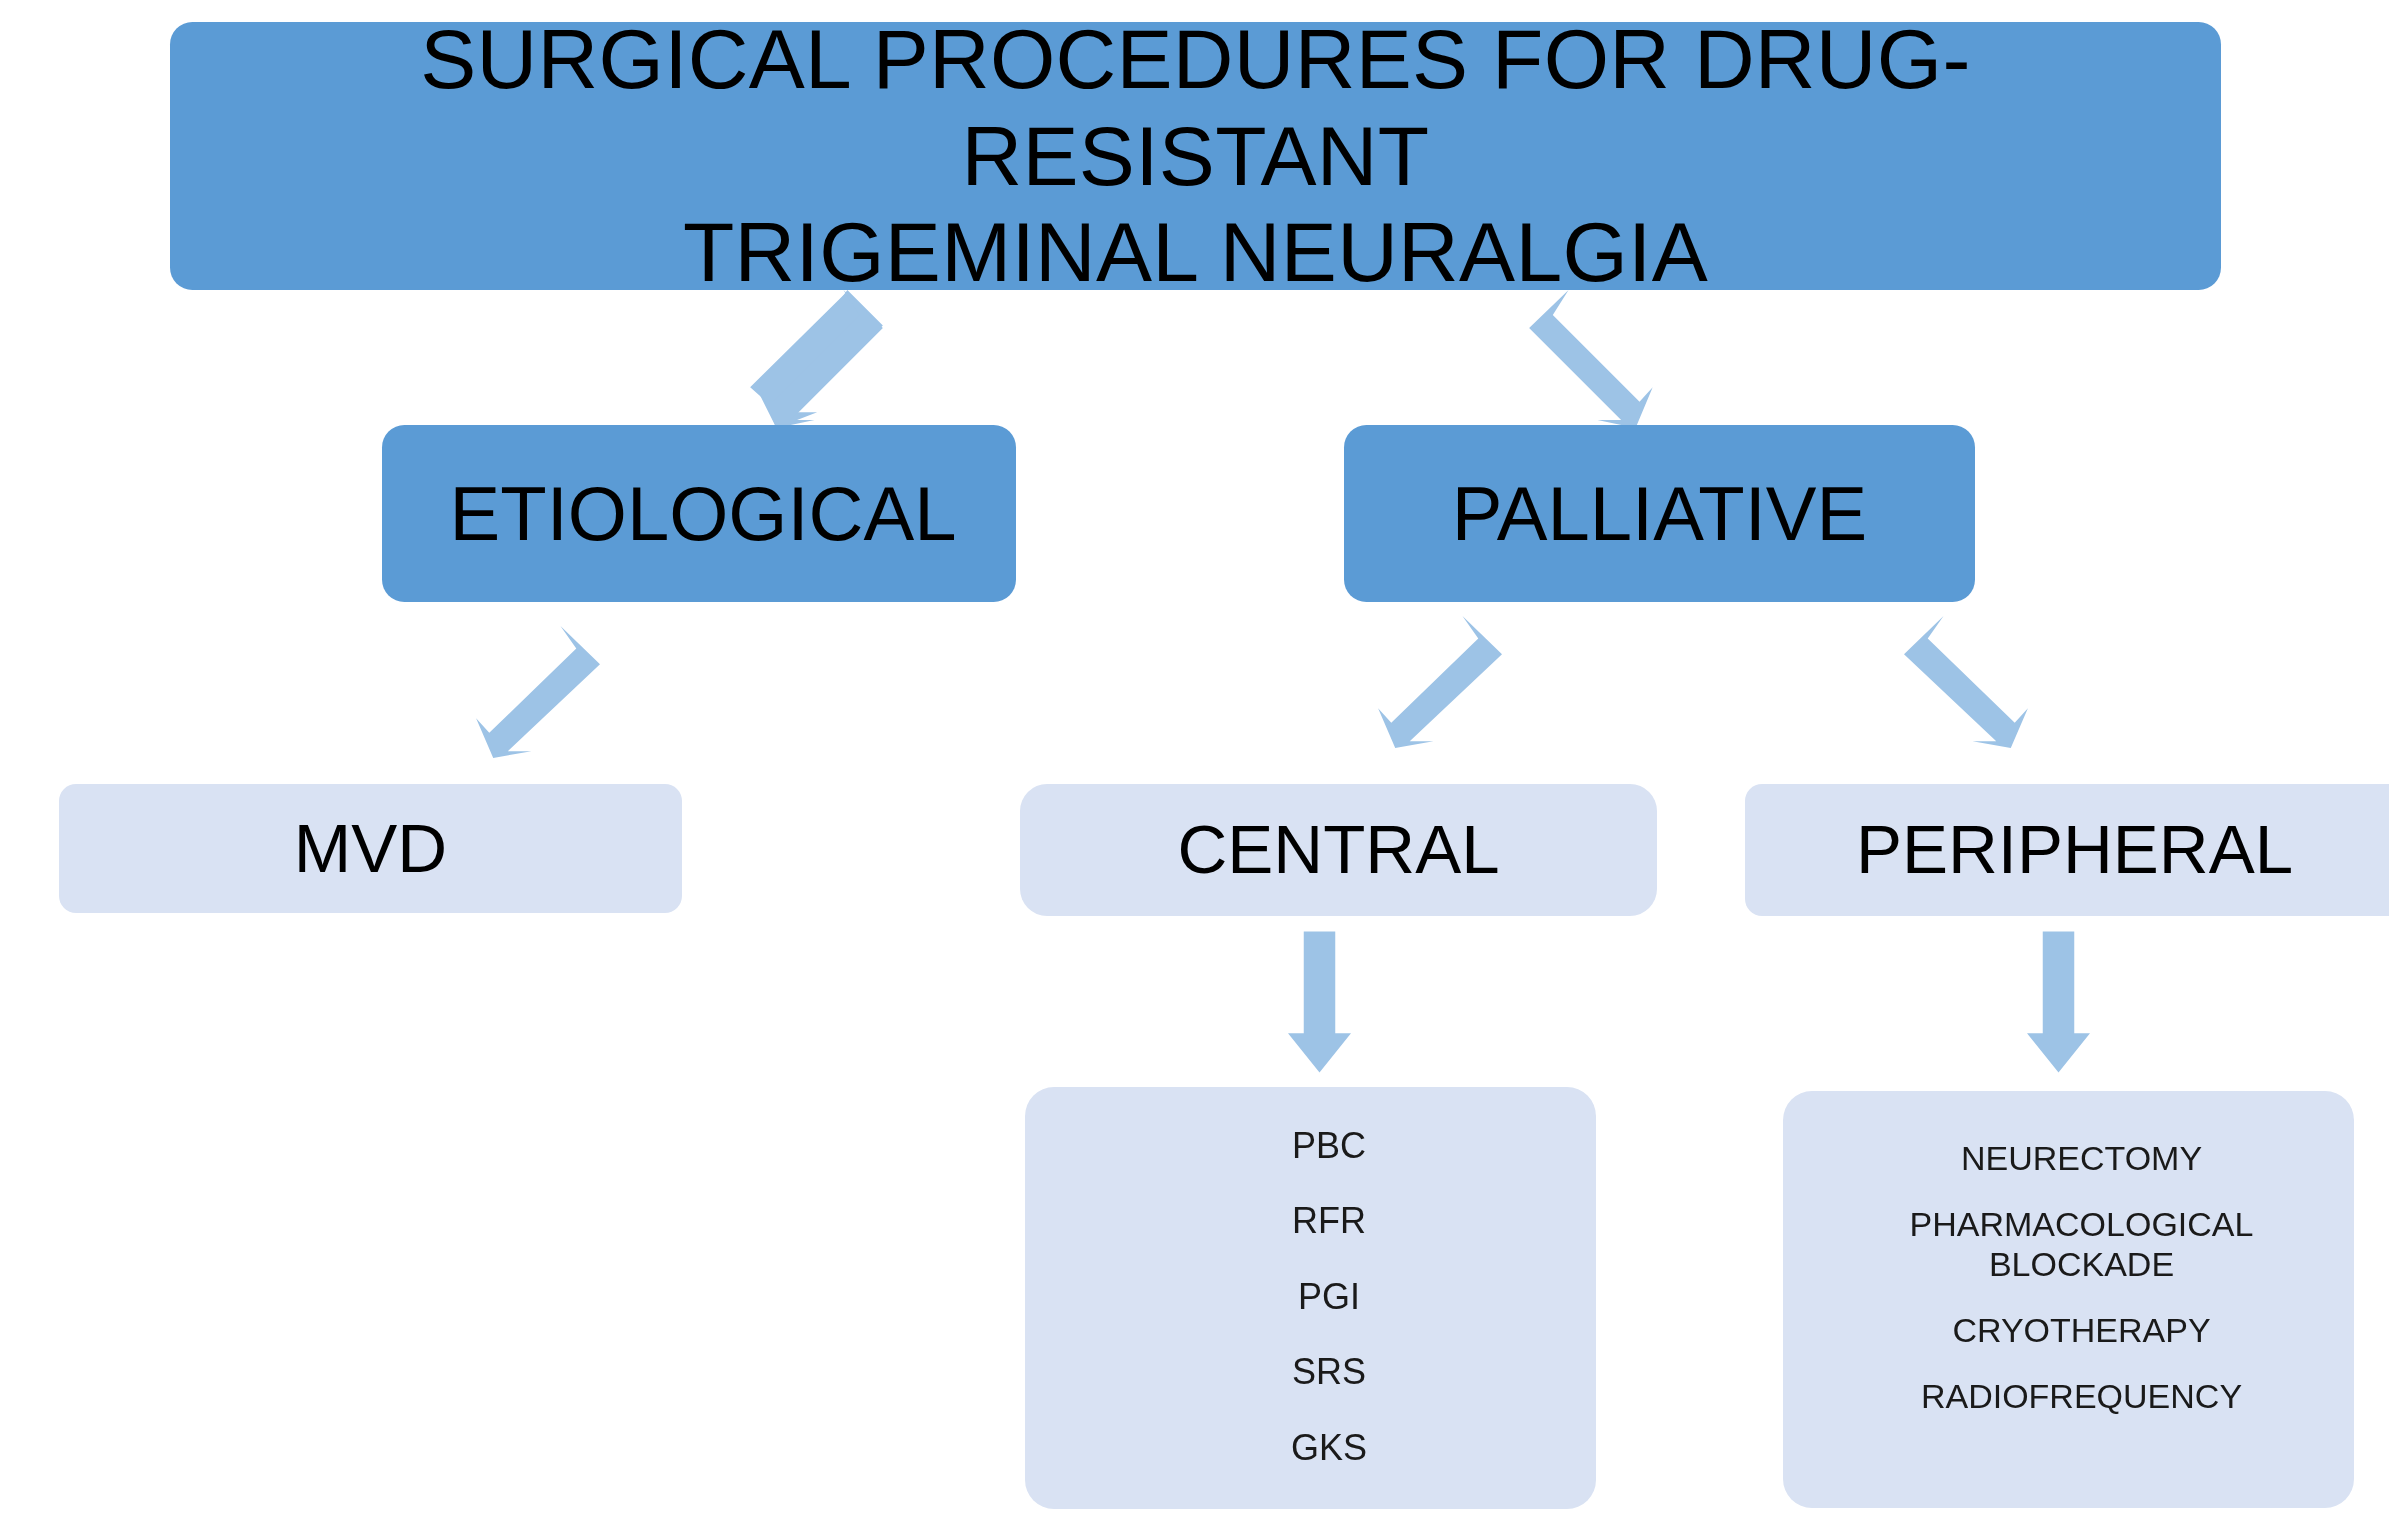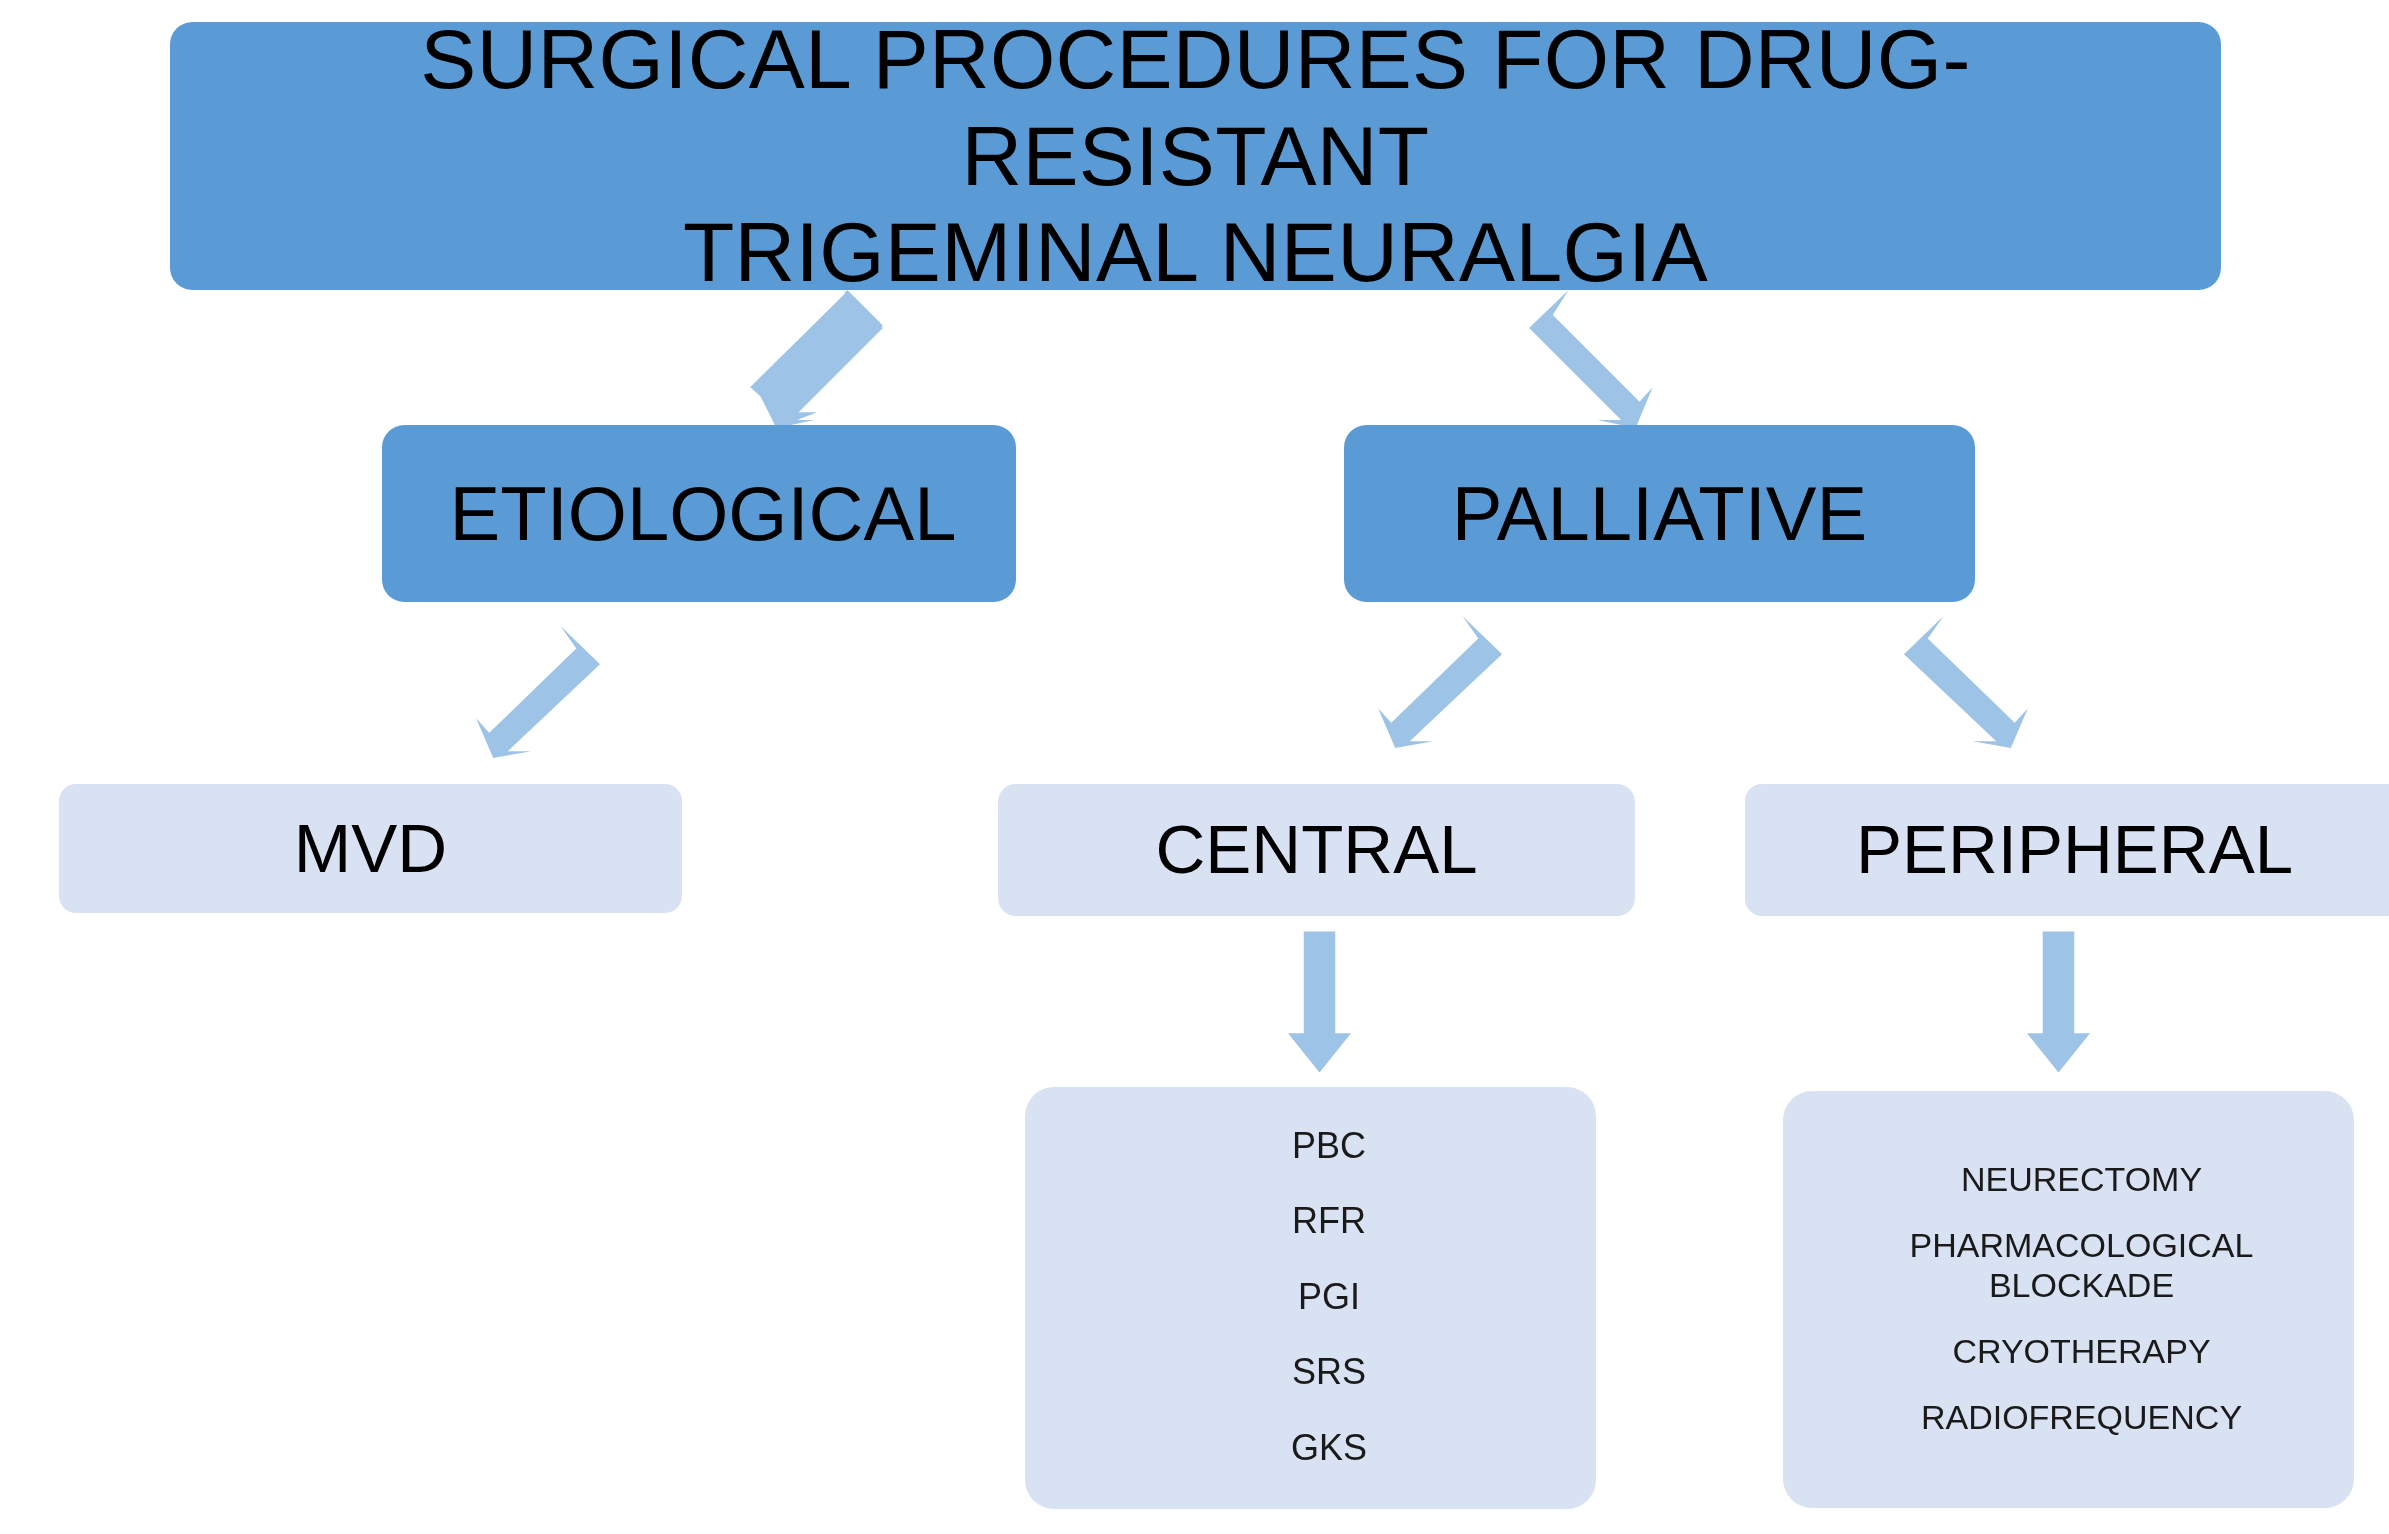--- a/index.html
+++ b/index.html
@@ -75,26 +75,26 @@
   #node-mvd {
     left: 13px;
     top: 784px;
     width: 623px;
     height: 129px;
     font-size: 69px;
     border-radius: 17px;
     margin-left: 46px;
   }
   #node-central {
-    left: 998px;
+    left: 1020px;
     top: 784px;
     width: 637px;
     height: 132px;
     font-size: 69px;
-    border-radius: 18px;
+    border-radius: 27px;
   }
   #node-peripheral {
     left: 1745px;
     top: 784px;
     width: 659px;
     height: 132px;
     font-size: 69px;
     border-radius: 17px;
   }
 
@@ -104,21 +104,21 @@
     top: 1087px;
     width: 571px;
     height: 422px;
     padding: 38px 0 0 37px;
   }
   #node-peripheral-list {
     left: 1783px;
     top: 1091px;
     width: 571px;
     height: 417px;
-    padding: 68px 0 0 26px;
+    padding: 47px 0 0 26px;
   }
   .list-item {
     font-size: 34px;
     color: #1a1a1a;
     line-height: 1.18;
     margin-bottom: 29px;
     white-space: pre-line;
   }
   #node-central-list .list-item {
     font-size: 36px;

